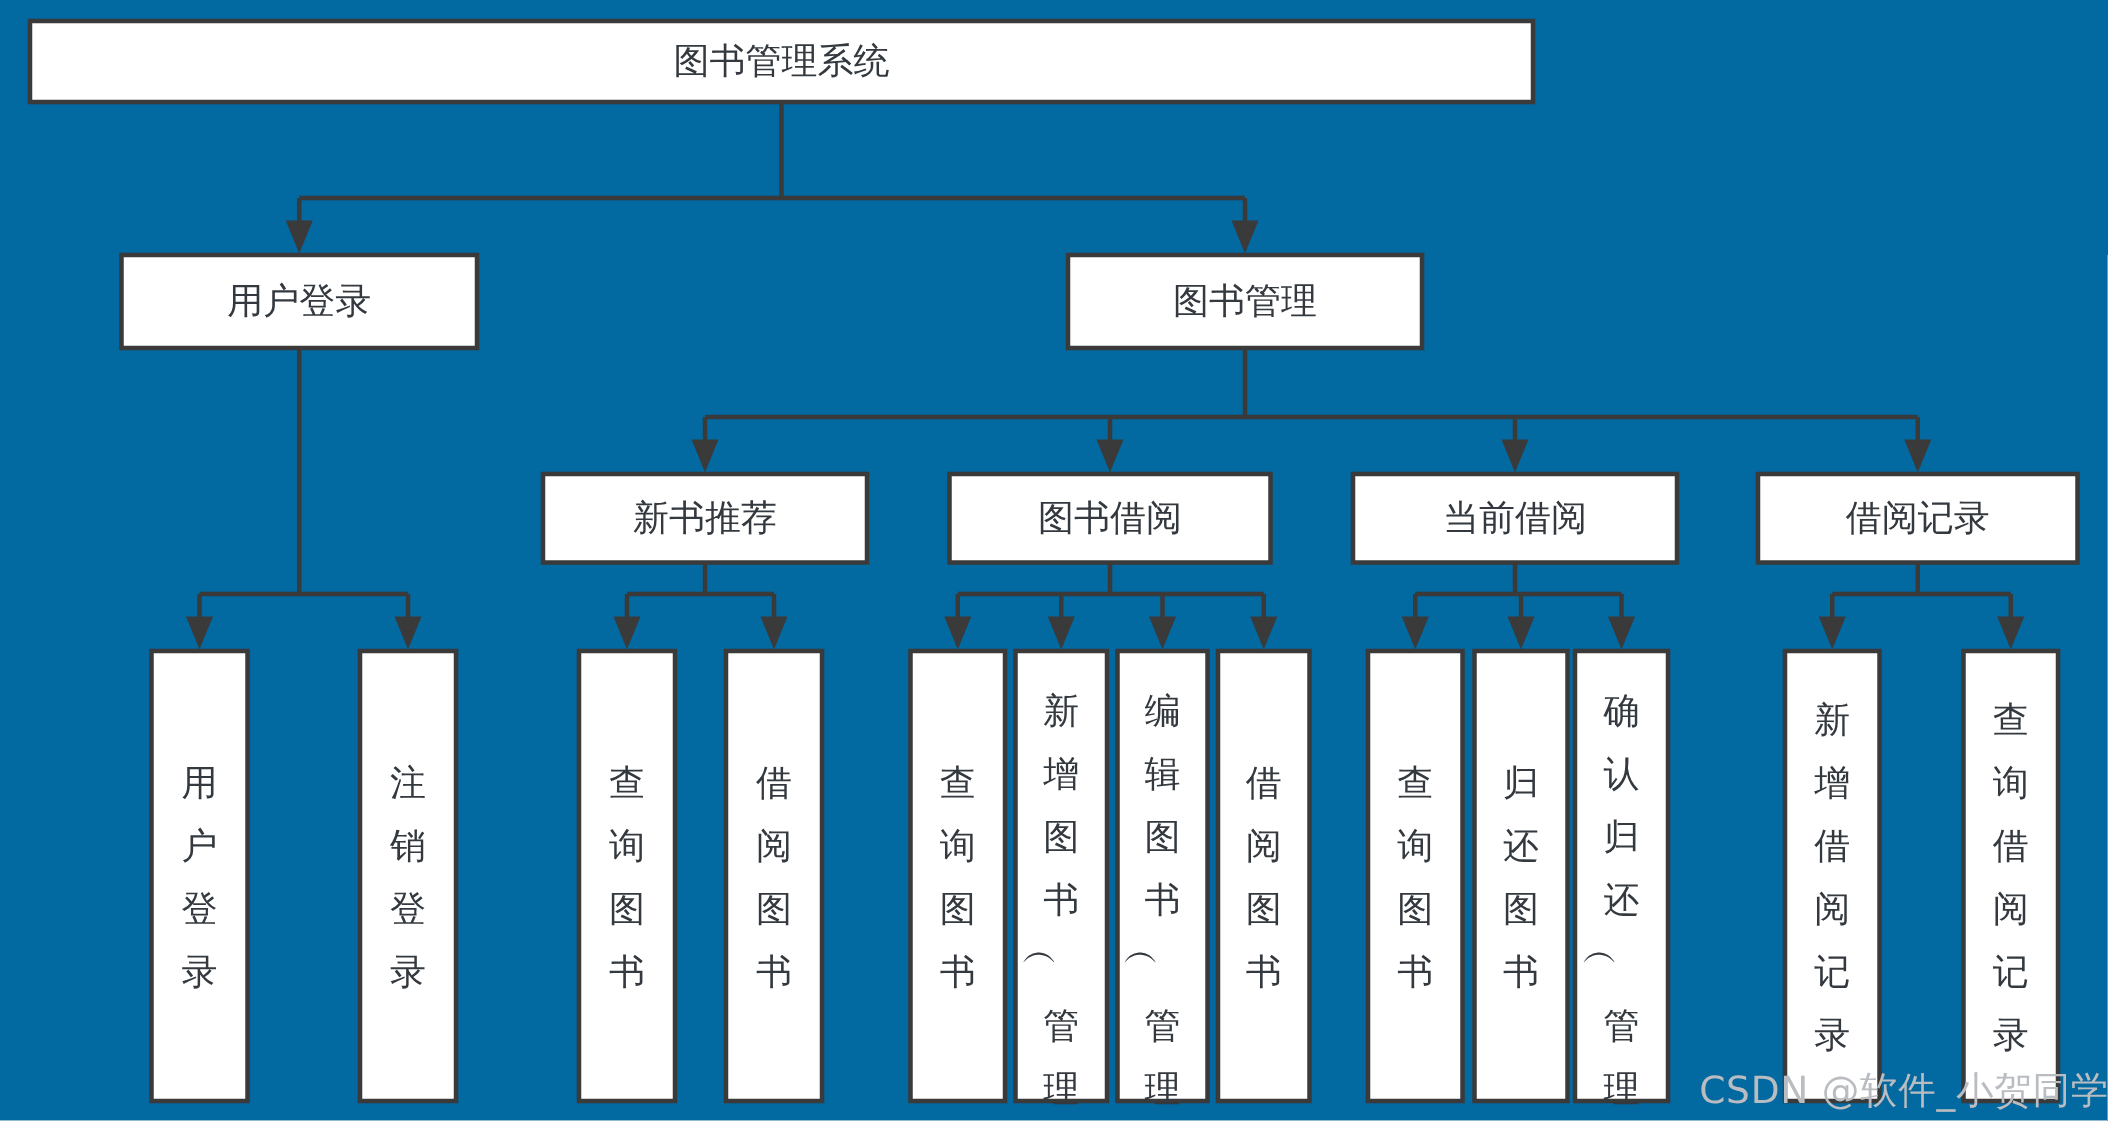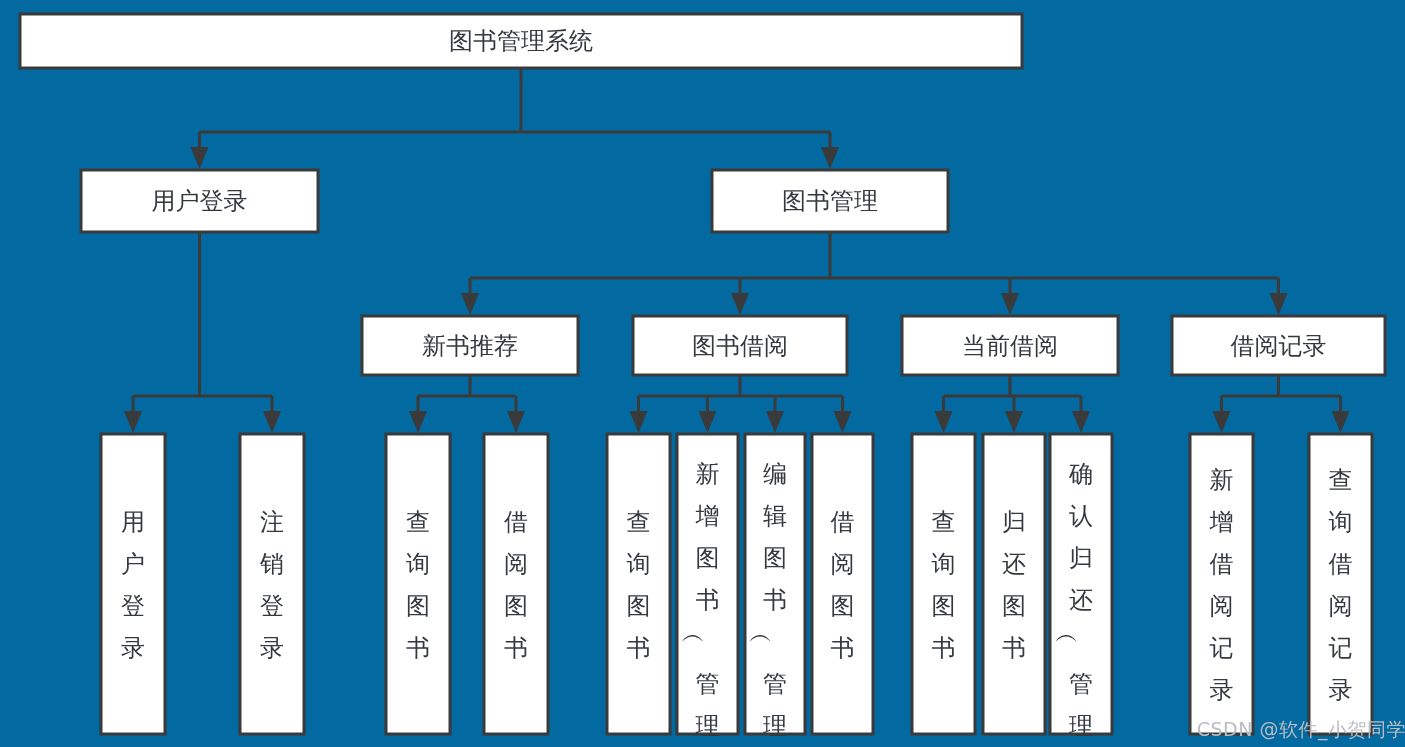--- a/index.html
+++ b/index.html
@@ -55,21 +55,21 @@
     font-family: "DejaVu Sans", "Liberation Sans", sans-serif;
     font-size: 24px;
     fill: #33393f;
     text-anchor: middle;
   }
   .watermark {
     position: absolute;
     right: 10px;
     bottom: 4px;
     font-family: "DejaVu Sans", "Liberation Sans", sans-serif;
-    font-size: 19px;
+    font-size: 25px;
     color: #b9bcc0;
     letter-spacing: 0.5px;
     white-space: nowrap;
     user-select: none;
   }
 </style>
 </head>
 <body>
 
 <div id="diagram-root">

